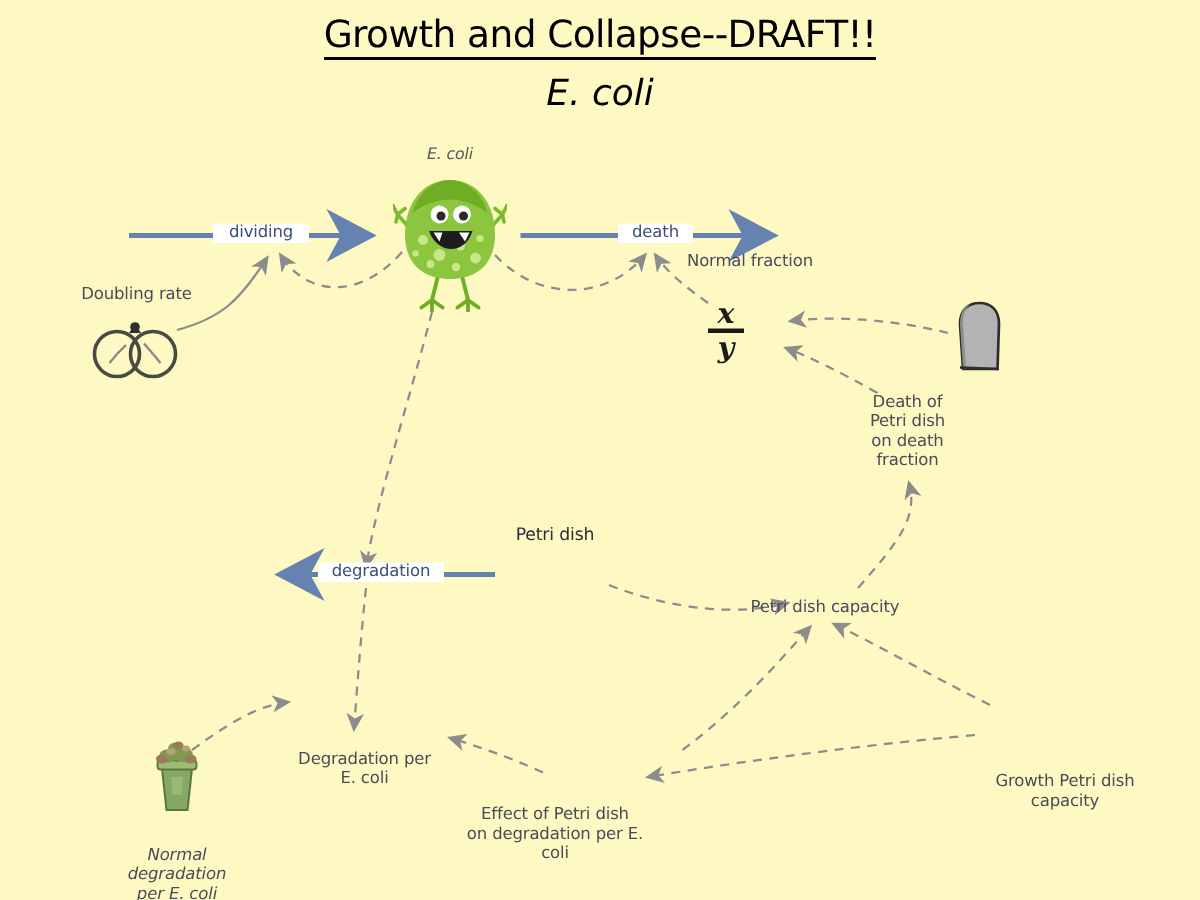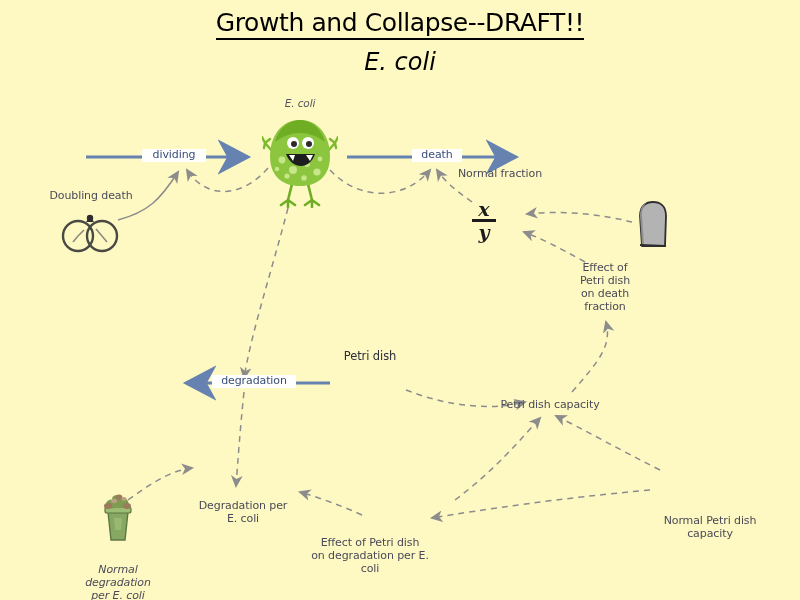--- a/index.html
+++ b/index.html
@@ -205,21 +205,21 @@
       <circle cx="32" cy="32" r="3" fill="#2b2b2b"></circle>
       <circle cx="47" cy="32" r="3" fill="#2b2b2b"></circle>
 
       <path d="M24,42 C30,58 48,58 53,42 Z" fill="#1d1d1d"></path>
       <path d="M27,43 L33,43 L31,49 Z" fill="#ffffff"></path>
       <path d="M44,43 L51,43 L48,49 Z" fill="#ffffff"></path>
     </svg>
   </div>
   <div class="lbl tiny" style="left:250px; top:97px; width:100px;">E. coli</div>
 
-  <div class="lbl aux" style="left:26px; top:190px; width:130px;">Doubling death</div>
+  <div class="lbl aux" style="left:26px; top:190px; width:130px;">Doubling rate</div>
   <div class="icon-box" style="left:60px; top:212px; width:60px; height:42px;">
     <svg width="60" height="42" viewBox="0 0 60 42">
       <g fill="none" stroke="#4a4a45" stroke-width="2.4">
         <circle cx="18" cy="24" r="15"></circle>
         <circle cx="42" cy="24" r="15"></circle>
       </g>
       <path d="M26,10 L30,4 L34,10 Z" fill="#2e2e2e"></path>
       <circle cx="30" cy="6" r="3.2" fill="#2e2e2e"></circle>
       <g stroke="#8a8a82" stroke-width="1.6" fill="none">
         <path d="M18,24 L24,18"></path>
@@ -242,30 +242,30 @@
   </div>
 
   <div class="icon-box" style="left:632px; top:200px; width:40px; height:48px;">
     <svg width="40" height="48" viewBox="0 0 40 48">
       <path d="M10,46 L8,16 C8,6 14,2 21,2 C28,2 34,6 34,16 L33,46 Z" fill="#b3b3b3" stroke="#2e2e2e" stroke-width="1.8" stroke-linejoin="round"></path>
       <path d="M10,46 L8,16 C8,8 11,4 15,2.6 C11,6 10,10 10,16 L12,46 Z" fill="#8e8e8e"></path>
       <path d="M8,45 L34,46" stroke="#2e2e2e" stroke-width="1.8" fill="none"></path>
     </svg>
   </div>
 
-  <div class="lbl aux" style="left:558px; top:262px; width:94px;">Effect of
+  <div class="lbl aux" style="left:558px; top:262px; width:94px;">Death of
 Petri dish
 on death
 fraction</div>
 
   <div class="lbl stock" style="left:322px; top:350px; width:96px;">Petri dish</div>
 
   <div class="lbl aux" style="left:490px; top:399px; width:120px;">Petri dish capacity</div>
 
-  <div class="lbl aux" style="left:640px; top:515px; width:140px;">Normal Petri dish
+  <div class="lbl aux" style="left:640px; top:515px; width:140px;">Growth Petri dish
 capacity</div>
 
   <div class="lbl aux" style="left:182px; top:500px; width:122px;">Degradation per
 E. coli</div>
 
   <div class="lbl aux" style="left:300px; top:520px; width:140px;margin-top:17px;">Effect of Petri dish
 on degradation per E.
 coli</div>
 
   <div class="icon-box" style="left:96px; top:490px; width:44px; height:52px;">

